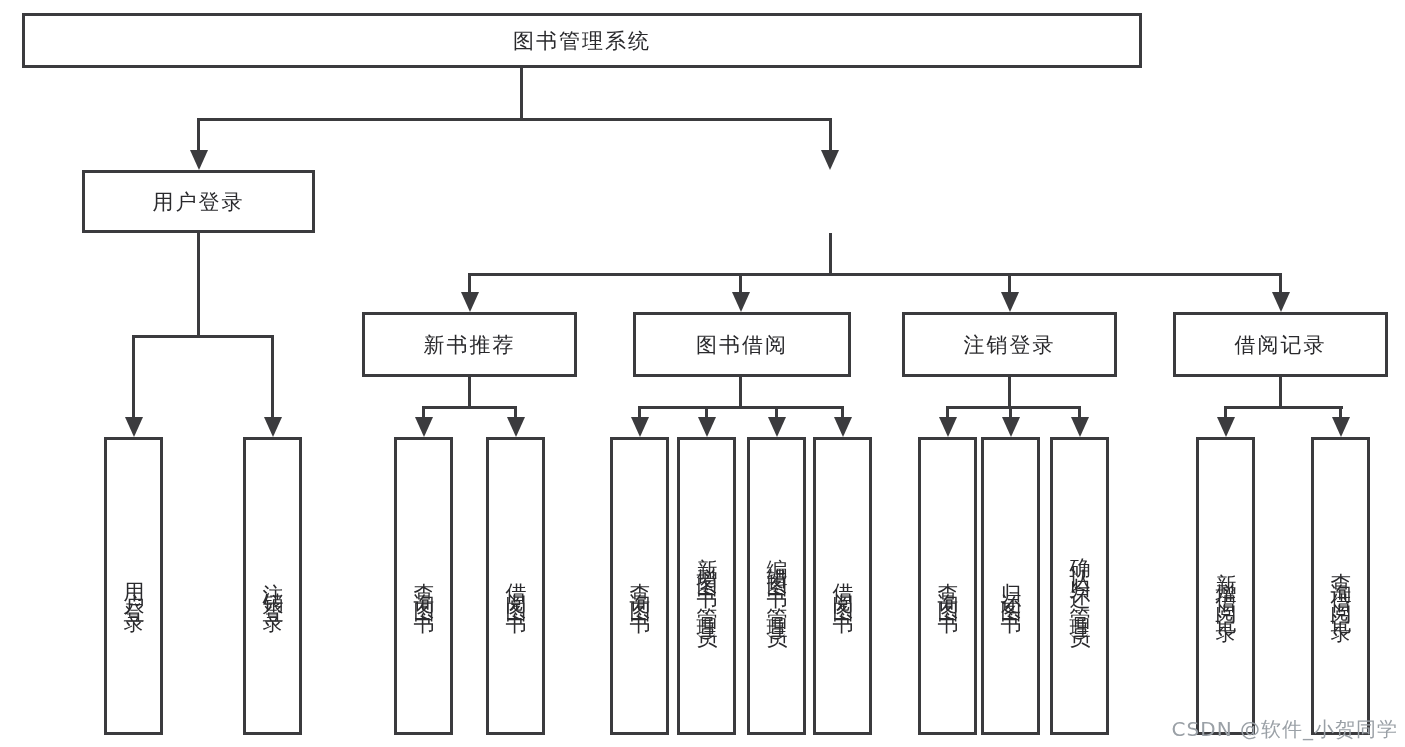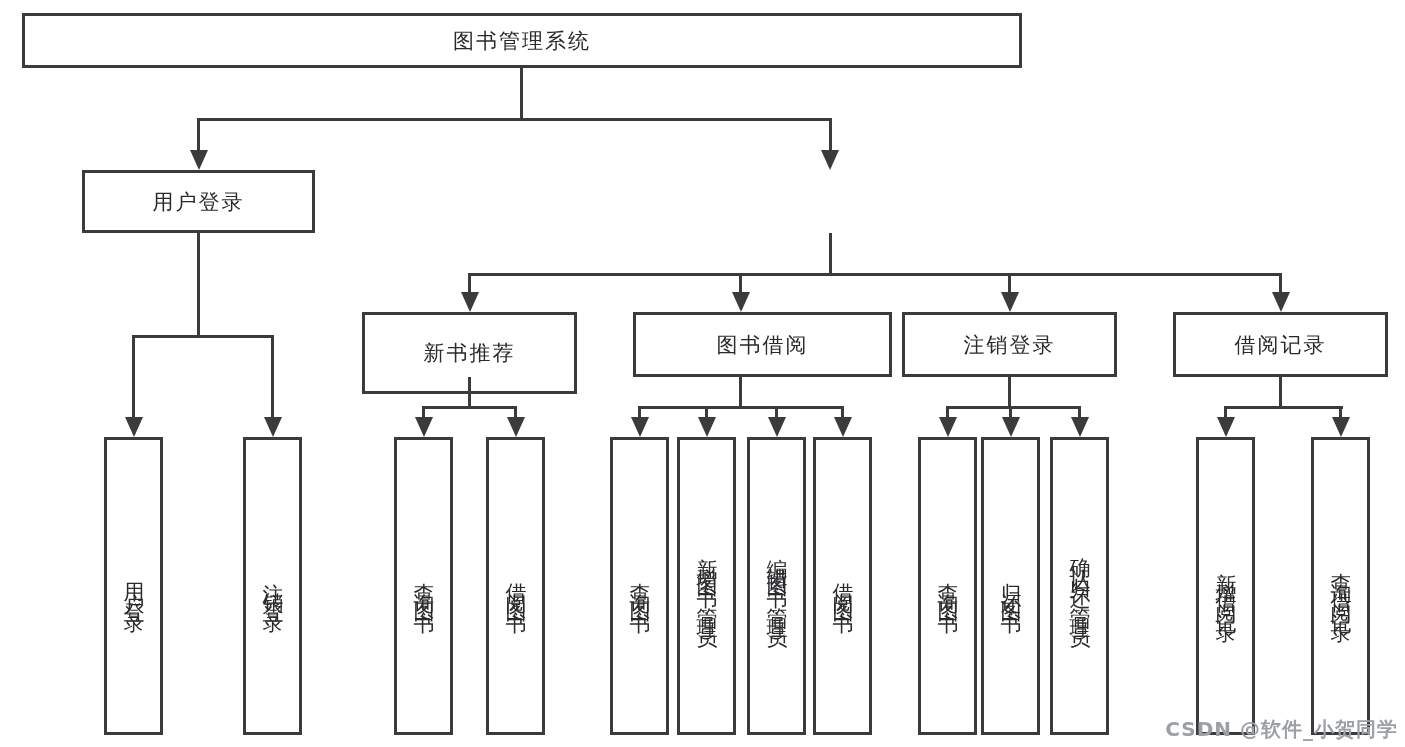--- a/index.html
+++ b/index.html
@@ -50,40 +50,39 @@
     border-top:20px solid var(--line);
   }
   .watermark{
     position:absolute;
     top:716px;right:7px;
     font-size:20px;
     color:var(--wm);
     letter-spacing:1px;
     z-index:5;
     white-space:nowrap;
-    font-weight:bold;
   }
 </style>
 </head>
 <body>
 
 <div class="canvas">
 
-  <div class="box" style="left:22px;top:13px;width:1000px;height:55px;">
+  <div class="box" style="left:22px;top:13px;width:1120px;height:55px;">
     <span class="hlabel">图书管理系统</span>
   </div>
 
   <div class="box" style="left:82px;top:170px;width:233px;height:63px;">
     <span class="hlabel">用户登录</span>
   </div>
 
-  <div class="box" style="left:362px;top:312px;width:215px;height:82px;">
+  <div class="box" style="left:362px;top:312px;width:215px;height:65px;">
     <span class="hlabel">新书推荐</span>
   </div>
-  <div class="box" style="left:633px;top:312px;width:259px;height:65px;">
+  <div class="box" style="left:633px;top:312px;width:218px;height:65px;">
     <span class="hlabel">图书借阅</span>
   </div>
   <div class="box" style="left:902px;top:312px;width:215px;height:65px;">
     <span class="hlabel">注销登录</span>
   </div>
   <div class="box" style="left:1173px;top:312px;width:215px;height:65px;">
     <span class="hlabel">借阅记录</span>
   </div>
 
   <div class="box" style="left:104px;top:437px;width:59px;height:298px;">

